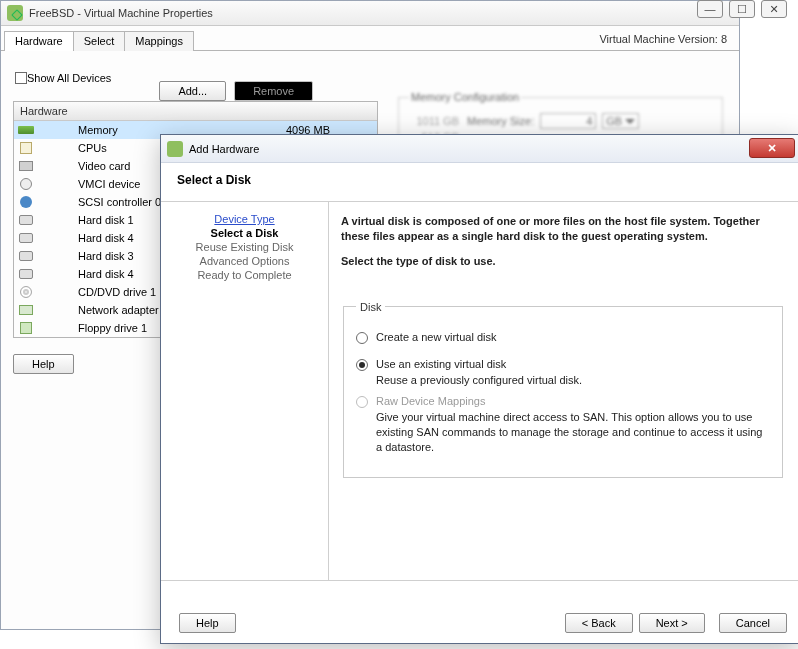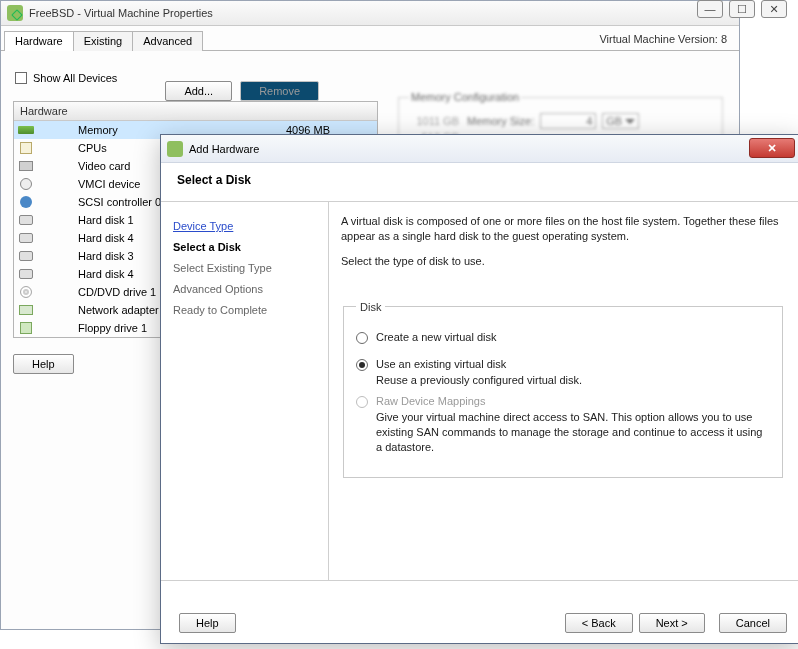--- a/index.html
+++ b/index.html
@@ -13,23 +13,23 @@
 .titlebar .title-text { color:#333; }
 .winbtns { position:absolute; right:-48px; top:-1px; display:flex; gap:6px; }
 .winbtn { width:26px; height:18px; border:1px solid #8a8a8a; border-radius:3px; background:#f4f4f4; display:flex; align-items:center; justify-content:center; font-size:11px; color:#444; }
 
 .tabs { display:flex; border-bottom:1px solid #b5b5b5; padding-left:3px; margin-top:4px; position:relative; }
 .tab { padding:3px 10px 4px; border:1px solid #b5b5b5; border-bottom:none; background:#f4f4f4; margin-right:-1px; position:relative; top:1px; }
 .tab.active { background:#fff; z-index:2; }
 .version { position:absolute; right:12px; top:3px; color:#333; }
 
 .body { padding:8px 12px 48px; position:relative; }
-.showall { display:flex; align-items:center; gap:6px; margin:6px 0 10px 2px; }
+.showall { display:flex; align-items:center; margin:6px 0 10px 2px; }
 .btn { background:linear-gradient(#fff,#e7e7e7); border:1px solid #8b8b8b; padding:3px 18px; border-radius:2px;margin-top:22px; }
-.btn:disabled, .btn.disabled { color:#9a9a9a; border-color:#c2c2c2; background:#0c4a6e; }
+.btn:disabled, .btn.disabled { color:#9a9a9a; border-color:#c2c2c2; background:#000000; }
 .btn-row { display:flex; gap:8px; margin-left: auto; }
 .topcontrols { display:flex; align-items:center; }
 
 .hwtable { border:1px solid #b5b5b5; width:365px; }
 .hwtable .thead { display:flex; background:linear-gradient(#fbfbfb,#e6e6e6); border-bottom:1px solid #c9c9c9; }
 .hwtable .th { padding:3px 6px; border-right:1px solid #c9c9c9; color:#333; }
 .hwtable .th:first-child { width:195px; }
 .hwtable .th:last-child { flex:1; border-right:none; }
 .hwrow { display:flex; align-items:center; padding:2px 4px;gap:38px; }
 .hwrow.sel { background:#cde8ff; }
@@ -62,25 +62,25 @@
 
 .modal-shadow { position:absolute; left:160px; top:134px; width:640px; height:510px; box-shadow:0 6px 24px rgba(0,0,0,.25); }
 .win-modal { width:100%; height:100%; border:1px solid #5b6b86; background:#fff; display:flex; flex-direction:column; }
 .mtitle { height:28px; background:linear-gradient(#f7f9fb,#e7ecf4); display:flex; align-items:center; padding:0 6px; border-bottom:1px solid #cfd6e2; position:relative;}
 .mtitle .app-icon { width:16px; height:16px; border-radius:3px; background:#8fbf5f; margin-right:6px; }
 .closebtn { position:absolute; right:4px; top:3px; width:46px; height:20px; background:linear-gradient(#e67a74,#c43a32); border:1px solid #8e2b25; border-radius:3px; display:flex; align-items:center; justify-content:center; color:#fff; font-weight:bold; }
 .mheader { padding:10px 16px 14px; border-bottom:1px solid #cfcfcf; }
 .mheader .h1 { font-weight:bold; font-size:12px; }
 .mbody { flex:1; display:flex; }
 .msidebar { width:168px; border-right:1px solid #cfcfcf; padding:10px 12px; }
-.msidebar .step { color:#666; margin:7px 0; padding:1px 0; }
+.msidebar .step { color:#666; margin:0 0; padding:1px 0;text-align:center; }
 .msidebar .step.link { color:#2a4ccb; text-decoration:underline; }
 .msidebar .step.current { font-weight:bold; color:#000; }
 .mmain { flex:1; padding:10px 14px 10px 12px; }
-.mmain p { margin:2px 0 10px; color:#222; line-height:1.35; }
+.mmain p { margin:2px 0 10px; color:#222; line-height:1.35;font-weight:bold; }
 fieldset.disk { border:1px solid #c9c9c9; padding:10px 12px 14px;margin-top:32px; }
 fieldset.disk legend { padding:0 4px; color:#333; }
 .radio-row { display:flex; align-items:flex-start; gap:8px; margin:8px 0 2px; }
 .radio { width:12px; height:12px; border:1px solid #6b6b6b; border-radius:50%; background:#fff; margin-top:1px; position:relative; }
 .radio.sel::after { content:""; position:absolute; left:2px; top:2px; width:6px; height:6px; border-radius:50%; background:#2b2b2b; }
 .radio.dis { border-color:#bdbdbd; }
 .opt-label { color:#222; }
 .opt-label.dis { color:#9a9a9a; }
 .opt-desc { margin:2px 0 8px 20px; color:#222; line-height:1.35; }
 .mfooter { border-top:1px solid #cfcfcf; padding:10px 12px; display:flex; align-items:center; }
@@ -97,22 +97,22 @@
     <span class="title-text">FreeBSD - Virtual Machine Properties</span>
     <div class="winbtns">
       <div class="winbtn">—</div>
       <div class="winbtn">☐</div>
       <div class="winbtn">✕</div>
     </div>
   </div>
 
   <div class="tabs">
     <div class="tab active">Hardware</div>
-    <div class="tab">Existing</div>
-    <div class="tab">Advanced</div>
+    <div class="tab">Select</div>
+    <div class="tab">Mappings</div>
     <div class="version">Virtual Machine Version: 8</div>
   </div>
 
   <div class="body">
     <div class="topcontrols">
       <label class="showall">
         <span class="checkbox"></span>
         <span>Show All Devices</span>
       </label>
       <div class="btn-row" style="margin-left:48px;">
@@ -256,21 +256,21 @@
     </div>
 
     <div class="mheader">
       <div class="h1">Select a Disk</div>
     </div>
 
     <div class="mbody">
       <div class="msidebar">
         <div class="step link">Device Type</div>
         <div class="step current">Select a Disk</div>
-        <div class="step">Select Existing Type</div>
+        <div class="step">Reuse Existing Disk</div>
         <div class="step">Advanced Options</div>
         <div class="step">Ready to Complete</div>
       </div>
 
       <div class="mmain">
         <p>A virtual disk is composed of one or more files on the host file system. Together these files appear as a single hard disk to the guest operating system.</p>
         <p>Select the type of disk to use.</p>
 
         <fieldset class="disk">
           <legend>Disk</legend>

